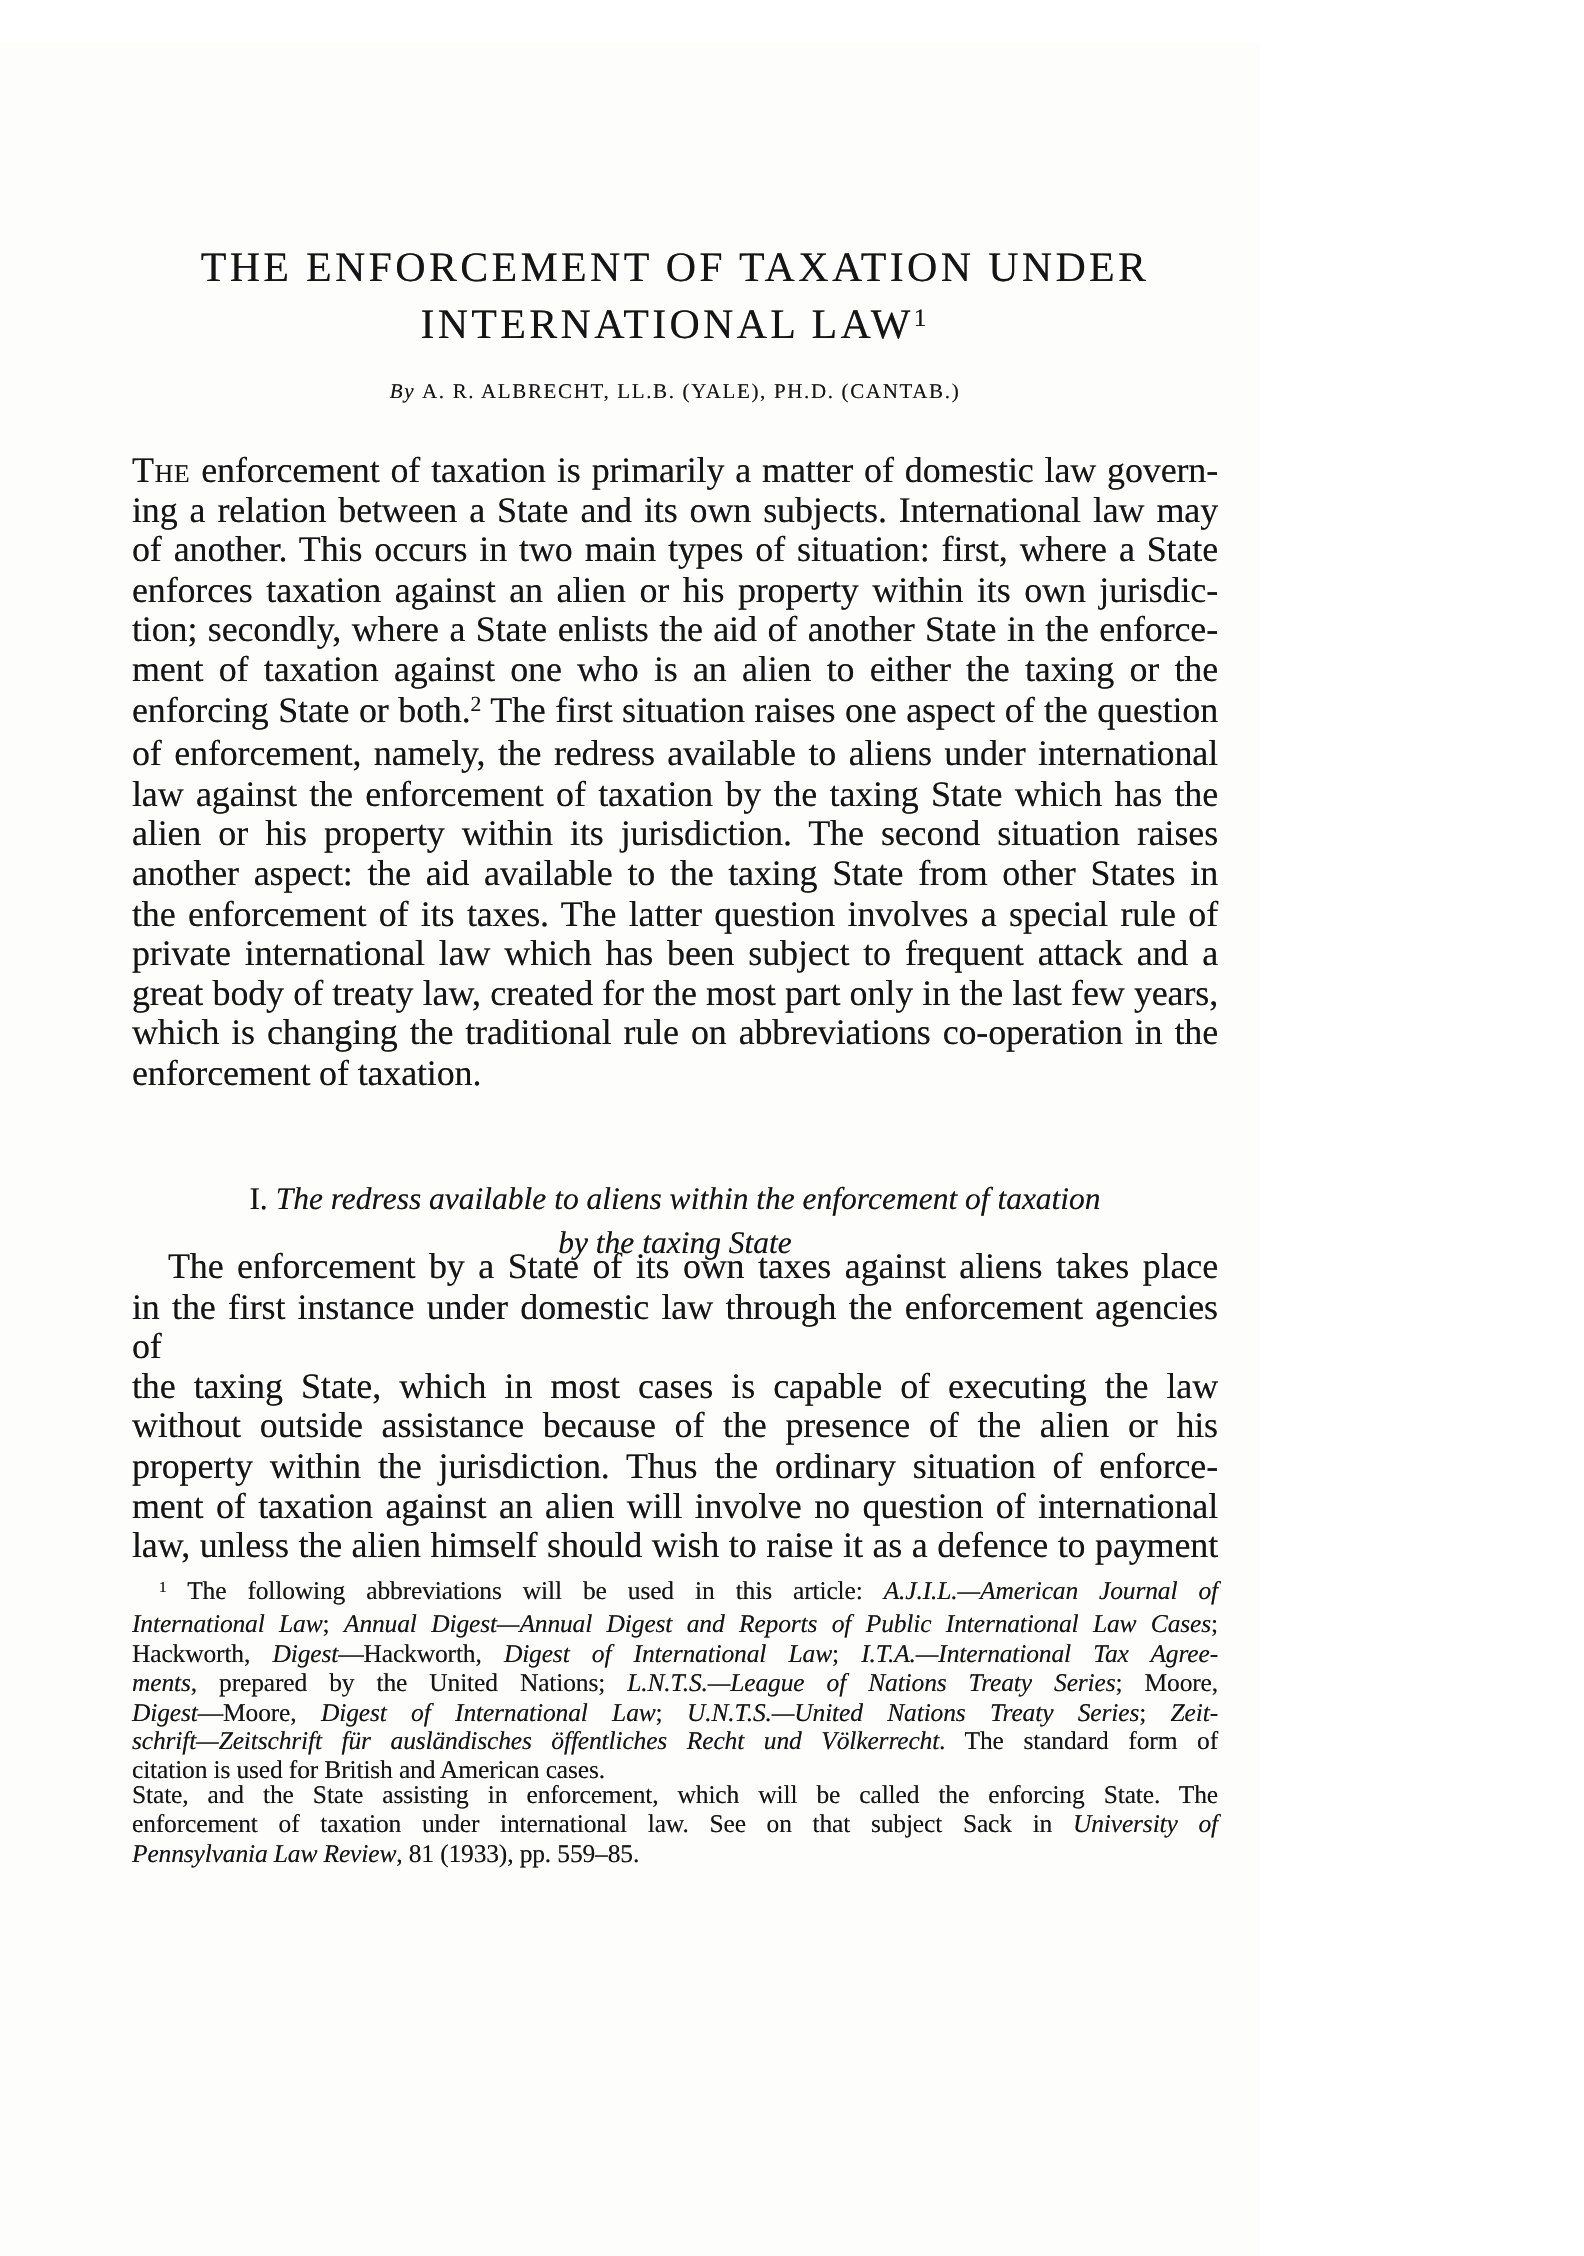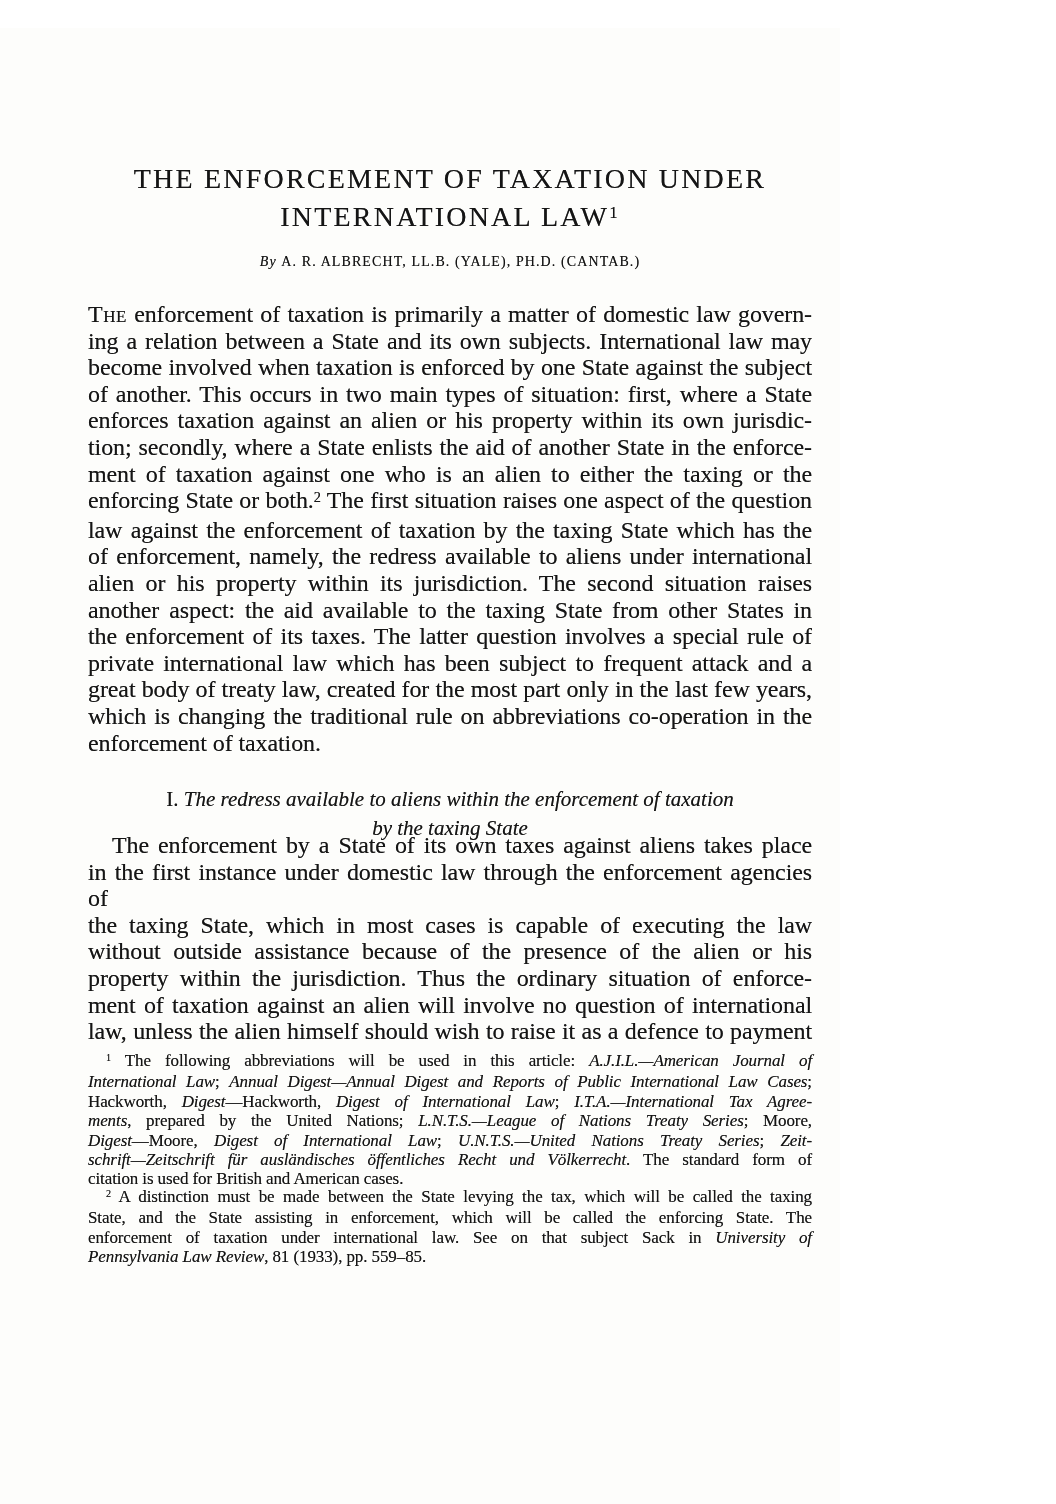--- a/index.html
+++ b/index.html
@@ -75,28 +75,27 @@
       <div class="line end"><span>INTERNATIONAL LAW</span><span class="sup">1</span></div>
     </div>
 
   <div id="byline" class="block centered">
       <div class="line end"><span class="i">By </span><span>A. R. ALBRECHT, LL.B. (YALE), PH.D. (CANTAB.)</span></div>
     </div>
 
   <div id="para1" class="block para">
       <div class="line"><span class="sc">The</span><span> enforcement of taxation is primarily a matter of domestic law govern-</span></div>
       <div class="line"><span>ing a relation between a State and its own subjects. International law may</span></div>
-      <div class="line"><span>become involved when taxation is enforced by one State against the subject</span></div>
       <div class="line"><span>of another. This occurs in two main types of situation: first, where a State</span></div>
       <div class="line"><span>enforces taxation against an alien or his property within its own jurisdic-</span></div>
       <div class="line"><span>tion; secondly, where a State enlists the aid of another State in the enforce-</span></div>
       <div class="line"><span>ment of taxation against one who is an alien to either the taxing or the</span></div>
       <div class="line"><span>enforcing State or both.</span><span class="sup">2</span><span> The first situation raises one aspect of the question</span></div>
+      <div class="line"><span>of enforcement, namely, the redress available to aliens under international</span></div>
       <div class="line"><span>law against the enforcement of taxation by the taxing State which has the</span></div>
-      <div class="line"><span>of enforcement, namely, the redress available to aliens under international</span></div>
       <div class="line"><span>alien or his property within its jurisdiction. The second situation raises</span></div>
       <div class="line"><span>another aspect: the aid available to the taxing State from other States in</span></div>
       <div class="line"><span>the enforcement of its taxes. The latter question involves a special rule of</span></div>
       <div class="line"><span>private international law which has been subject to frequent attack and a</span></div>
       <div class="line"><span>great body of treaty law, created for the most part only in the last few years,</span></div>
       <div class="line"><span>which is changing the traditional rule on abbreviations co-operation in the</span></div>
       <div class="line end"><span>enforcement of taxation.</span></div>
     </div>
 
   <div id="heading" class="block centered">
@@ -118,18 +117,17 @@
       <div class="line indent"><span class="sup">1</span><span> The following abbreviations will be used in this article: </span><span class="i">A.J.I.L.—American Journal of</span></div>
       <div class="line"><span class="i">International Law</span><span>; </span><span class="i">Annual Digest—Annual Digest and Reports of Public International Law Cases</span><span>;</span></div>
       <div class="line"><span>Hackworth, </span><span class="i">Digest</span><span>—Hackworth, </span><span class="i">Digest of International Law</span><span>; </span><span class="i">I.T.A.—International Tax Agree-</span></div>
       <div class="line"><span class="i">ments</span><span>, prepared by the United Nations; </span><span class="i">L.N.T.S.—League of Nations Treaty Series</span><span>; Moore,</span></div>
       <div class="line"><span class="i">Digest</span><span>—Moore, </span><span class="i">Digest of International Law</span><span>; </span><span class="i">U.N.T.S.—United Nations Treaty Series</span><span>; </span><span class="i">Zeit-</span></div>
       <div class="line"><span class="i">schrift—Zeitschrift für ausländisches öffentliches Recht und Völkerrecht</span><span>. The standard form of</span></div>
       <div class="line end"><span>citation is used for British and American cases.</span></div>
     </div>
 
   <div id="fn2" class="block fn">
-      <div class="line indent"><span class="sup">2</span><span> A distinction must be made between the State levying the tax, which will be called the taxing</span></div>
       <div class="line"><span>State, and the State assisting in enforcement, which will be called the enforcing State. The</span></div>
       <div class="line"><span>enforcement of taxation under international law. See on that subject Sack in </span><span class="i">University of</span></div>
       <div class="line end"><span class="i">Pennsylvania Law Review</span><span>, 81 (1933), pp. 559–85.</span></div>
     </div>
 </div>
 
 </body></html>

